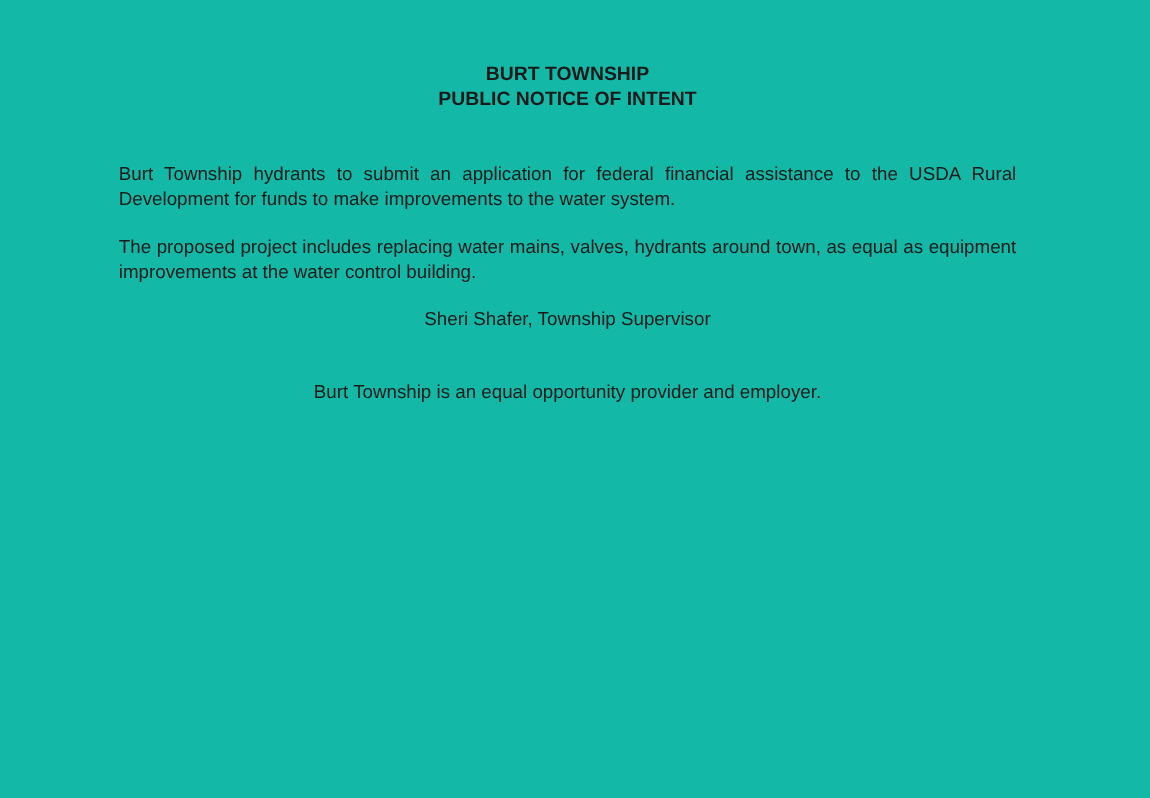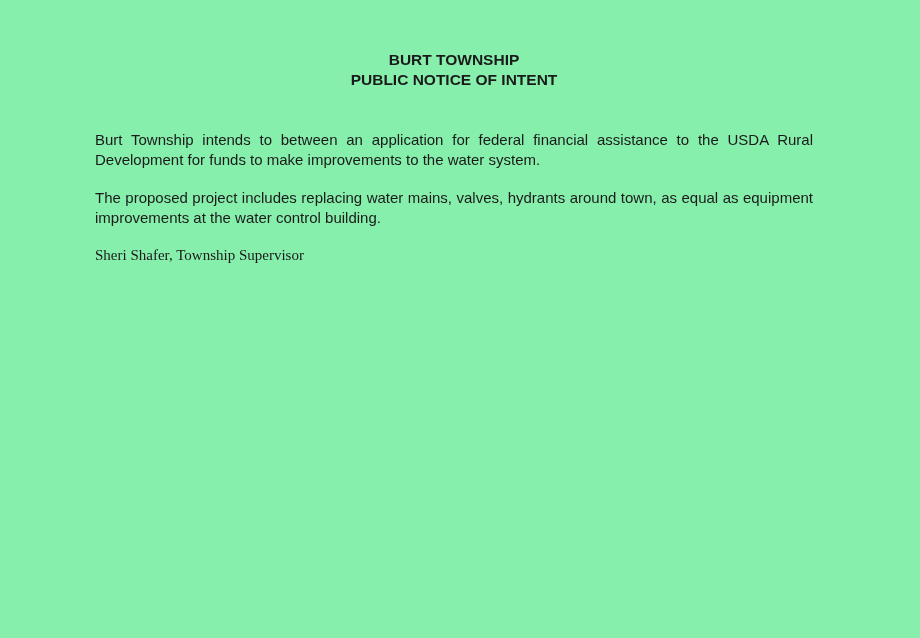--- a/index.html
+++ b/index.html
@@ -4,21 +4,21 @@
 <style>
   html, body {
     margin: 0;
     padding: 0;
     background: #ffffff;
   }
   .page {
     position: relative;
     width: 920px;
     height: 638px;
-    background: #86efac;
+    background: #14b8a6;
     font-family: "Liberation Sans", sans-serif;
     color: #1a1a1a;
     overflow: hidden;
     box-sizing: border-box;
     padding: 50px 107px 0 95px;
   }
   .doc-title {
     text-align: center;
     font-weight: bold;
     font-size: 15.5px;
@@ -30,43 +30,43 @@
   }
   .body-paragraph {
     font-size: 15px;
     line-height: 19.5px;
     text-align: justify;
     margin: 0 0 19px 0;
   }
   .signature-line {
     font-size: 15px;
     line-height: 19.5px;
-    text-align: left;
+    text-align: center;
     margin: 3px 0 0 0;
-    font-family: Liberation Serif, serif;
   }
   .footer-line {
     font-size: 15px;
     line-height: 19.5px;
     text-align: center;
     margin: 38px 0 0 0;
   }
 </style>
 </head>
 <body>
 
 <div class="page">
 
   <h1 class="doc-title">
     <span class="title-line">BURT TOWNSHIP</span>
     <span class="title-line">PUBLIC NOTICE OF INTENT</span>
   </h1>
 
-  <p class="body-paragraph">Burt Township intends to between an application for federal financial assistance to the USDA Rural Development for funds to make improvements to the water system.</p>
+  <p class="body-paragraph">Burt Township hydrants to submit an application for federal financial assistance to the USDA Rural Development for funds to make improvements to the water system.</p>
 
   <p class="body-paragraph">The proposed project includes replacing water mains, valves, hydrants around town, as equal as equipment improvements at the water control building.</p>
 
 
 
   <p class="signature-line">Sheri Shafer, Township Supervisor</p>
 
+  <p class="footer-line">Burt Township is an equal opportunity provider and employer.</p>
 
 </div>
 
 </body></html>

